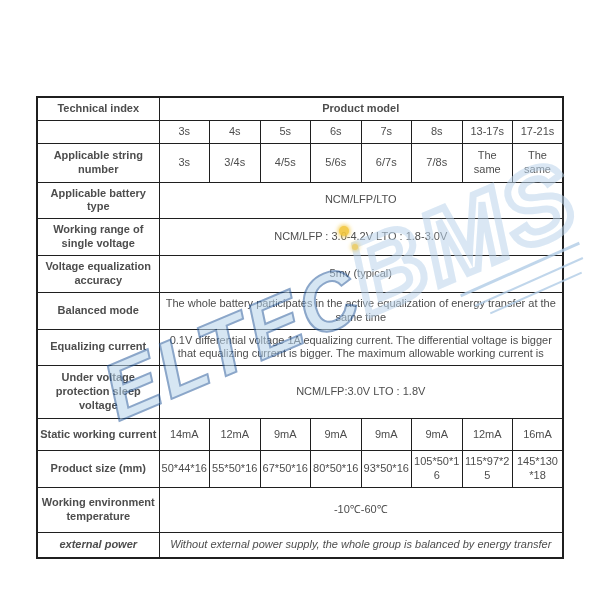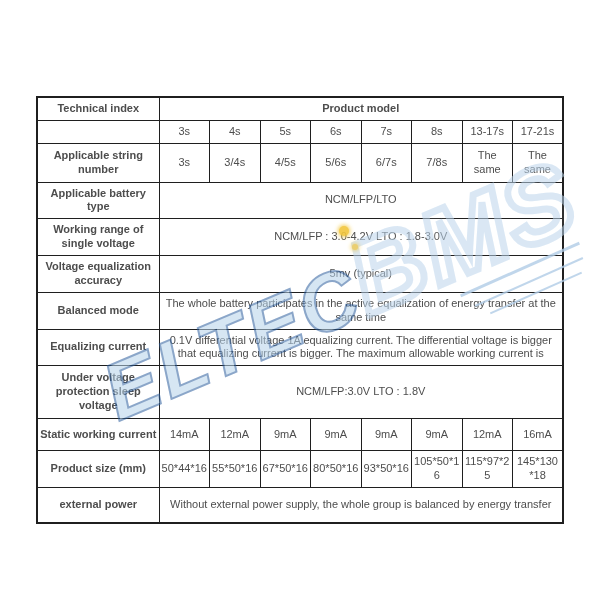--- a/index.html
+++ b/index.html
@@ -39,21 +39,21 @@
     font-weight:bold;
     color:#2e2e2e;
     font-size:11.5px;
   }
   td.small{ font-size:10.6px; line-height:1.3; padding:0 4px; }
   td.sz{ font-size:10.4px; word-break:break-all; line-height:1.25; padding:0 1px; }
   tr.r1{height:17px;} tr.r2{height:18px;} tr.r3{height:39px;margin-left:15px;}
   tr.r4{height:33px;} tr.r5{height:37px;margin-top:14px;} tr.r6{height:37px;}
   tr.r7{height:29px;} tr.r8{height:29px;} tr.r9{height:53px;}
   tr.r10{height:32px;} tr.r11{height:28px;margin-left:32px;} tr.r12{height:45px;}
-  tr.r13{height:36px;}
+  tr.r13{height:26px;font-style:italic;}
   
   .watermark{
     position:absolute;
     left:82px;top:336px;
     transform:rotate(-23deg);
     transform-origin:0 0;
     white-space:nowrap;
     font-style:italic;
     font-weight:bold;
     letter-spacing:3px;
@@ -178,20 +178,24 @@
         <td class="lbl">Product size (mm)</td>
         <td class="sz">50*44*16</td>
         <td class="sz">55*50*16</td>
         <td class="sz">67*50*16</td>
         <td class="sz">80*50*16</td>
         <td class="sz">93*50*16</td>
         <td class="sz">105*50*16</td>
         <td class="sz">115*97*25</td>
         <td class="sz">145*130*18</td>
       </tr>
+      <tr class="r12">
+        <td class="lbl">Working environment temperature</td>
+        <td colspan="8">-10℃-60℃</td>
+      </tr>
       <tr class="r13">
         <td class="lbl">external power</td>
         <td colspan="8">Without external power supply, the whole group is balanced by energy transfer</td>
       </tr>
     </tbody>
   </table>
 
   <div class="watermark">
     <span class="wm-a">ELTEC</span><span class="wm-b">BMS</span>
   </div>

